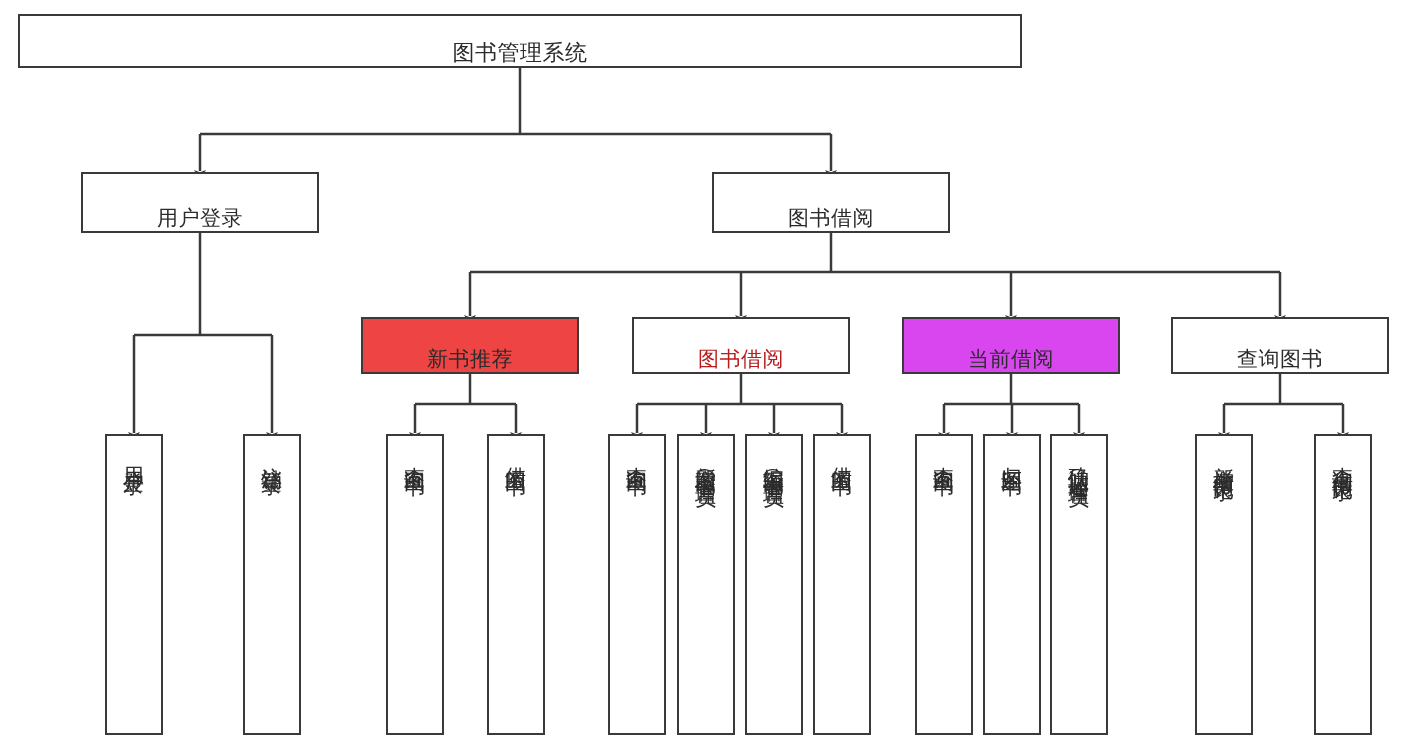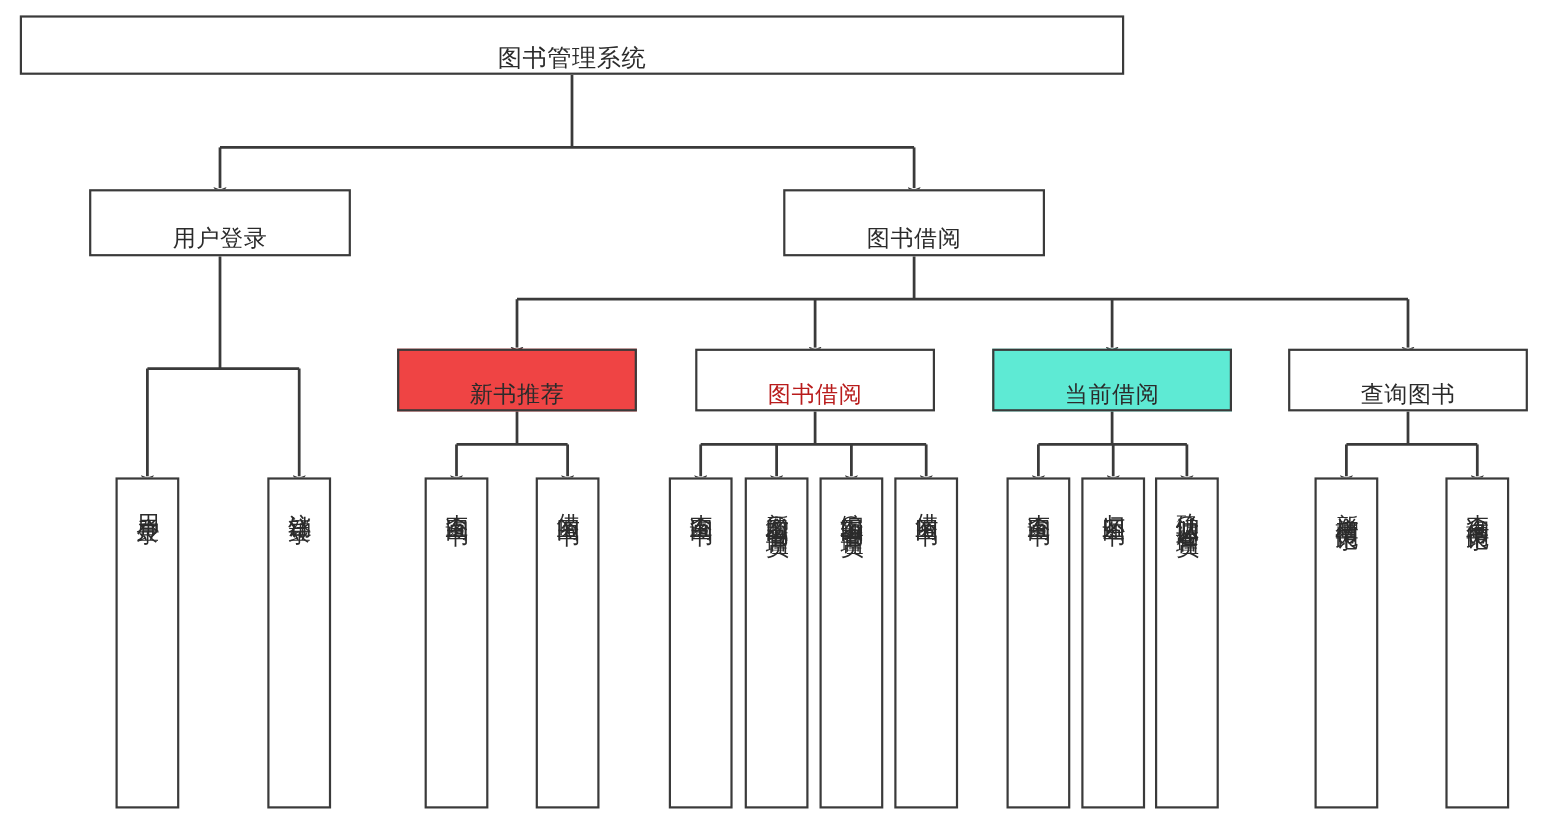--- a/index.html
+++ b/index.html
@@ -127,21 +127,21 @@
       </div>
       <div class="node horizontal" style="left: 712px; top: 172px; width: 238px; height: 61px; border-color: rgb(58, 58, 58); background: rgb(255, 255, 255);">
         <span class="label" style="color: rgb(43, 43, 43);">图书借阅</span>
       </div>
       <div class="node horizontal" style="left: 361px; top: 317px; width: 218px; height: 57px; border-color: rgb(58, 58, 58); background: #ef4444;">
         <span class="label" style="color: rgb(43, 43, 43);">新书推荐</span>
       </div>
       <div class="node horizontal" style="left: 632px; top: 317px; width: 218px; height: 57px; border-color: rgb(58, 58, 58); background: rgb(255, 255, 255);">
         <span class="label" style="color: #b91c1c;">图书借阅</span>
       </div>
-      <div class="node horizontal" style="left: 902px; top: 317px; width: 218px; height: 57px; border-color: rgb(58, 58, 58); background: #5eead4;">
+      <div class="node horizontal" style="left: 902px; top: 317px; width: 218px; height: 57px; border-color: rgb(58, 58, 58); background: #d946ef;">
         <span class="label" style="color: rgb(43, 43, 43);">当前借阅</span>
       </div>
       <div class="node horizontal" style="left: 1171px; top: 317px; width: 218px; height: 57px; border-color: rgb(58, 58, 58); background: rgb(255, 255, 255);">
         <span class="label" style="color: rgb(43, 43, 43);">查询图书</span>
       </div>
       <div class="node vertical" style="left: 105px; top: 434px; width: 58px; height: 301px; border-color: rgb(58, 58, 58); background: rgb(255, 255, 255);">
         <span class="label" style="color: rgb(43, 43, 43);">用户登录</span>
       </div>
       <div class="node vertical" style="left: 243px; top: 434px; width: 58px; height: 301px; border-color: rgb(58, 58, 58); background: rgb(255, 255, 255);">
         <span class="label" style="color: rgb(43, 43, 43);">注销登录</span>

